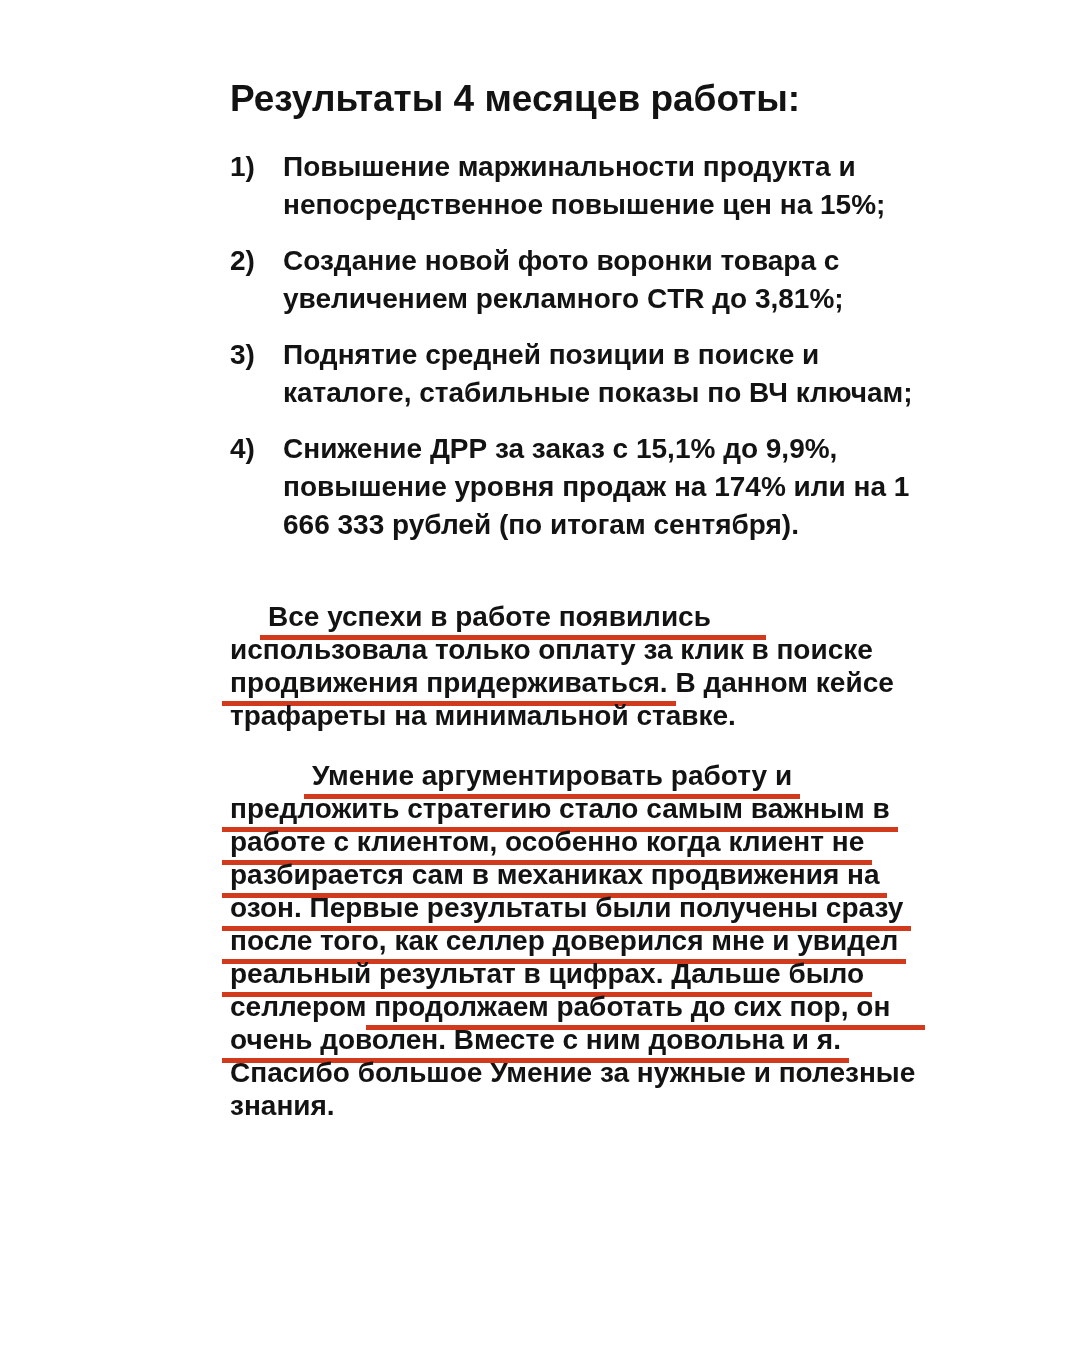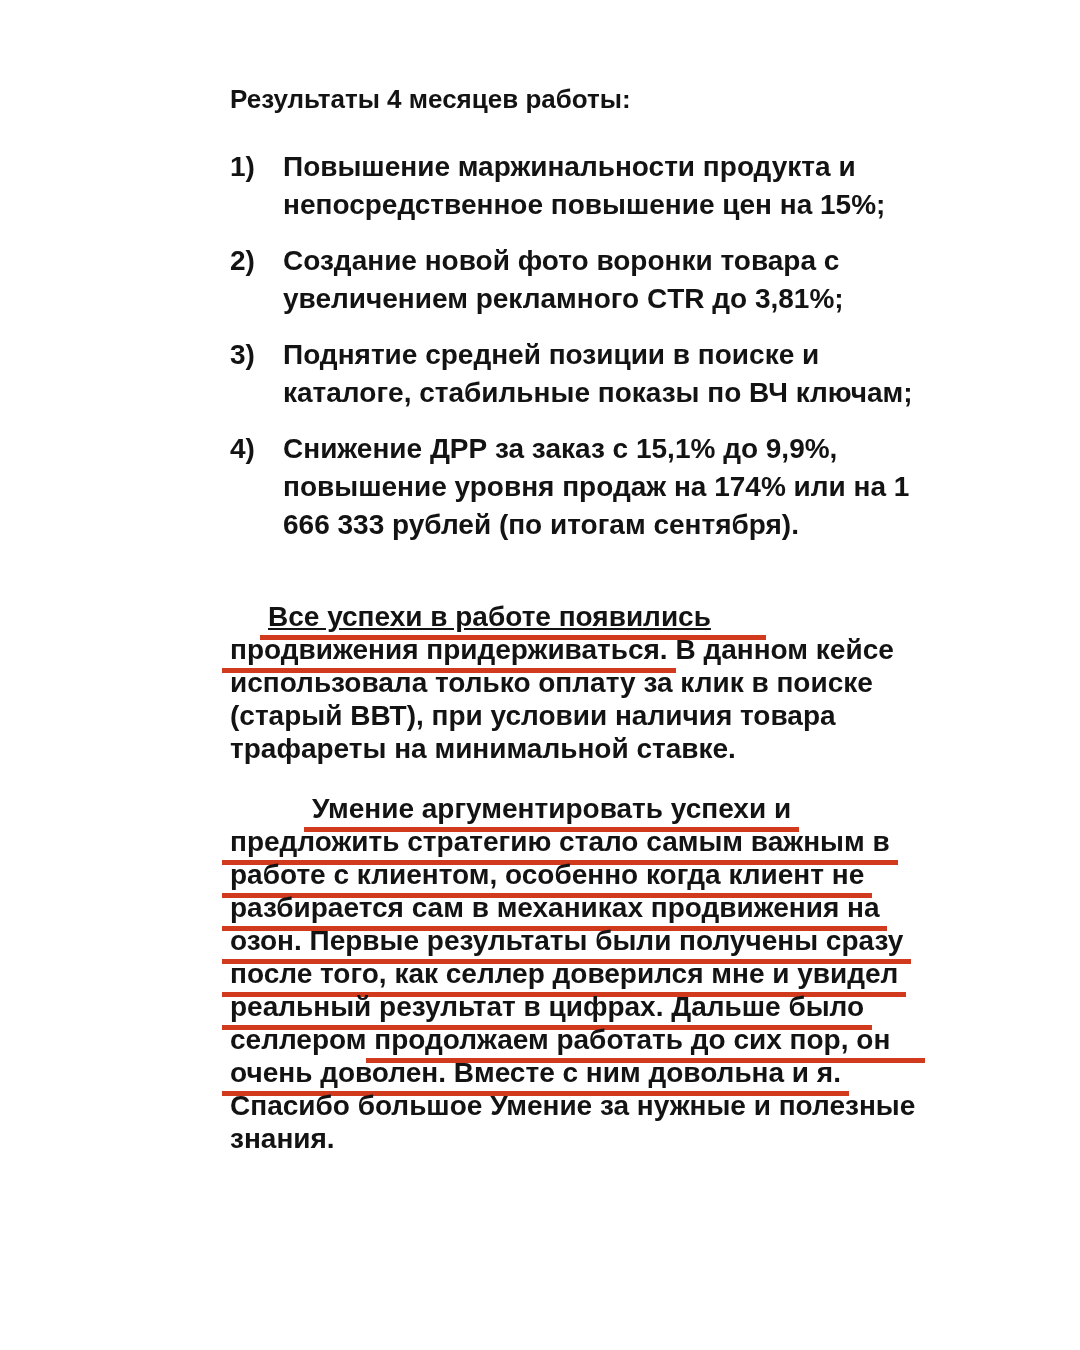--- a/index.html
+++ b/index.html
@@ -17,21 +17,21 @@
     color: #131313;
     overflow: hidden;
   }
   .content {
     position: absolute;
     left: 230px;
     top: 82px;
     width: 650px;
   }
   .title {
-    font-size: 26px;
+    font-size: 37px;
     line-height: 34px;
     margin: 0;
     white-space: nowrap;
   }
   .results-list {
     list-style: none;
     margin: 32px 0 0 0;
     padding: 0;
     font-size: 28px;
     line-height: 38px;
@@ -55,21 +55,21 @@
   .p1 { margin-top: 56px; }
   .p2 { margin-top: 27px; }
   .ind1 { padding-left: 38px; }
   .ind2 { padding-left: 82px; }
   
   .u {
     border-bottom: 5px solid #d23a1d;
     padding: 0 8px 3px 8px;
     margin: 0 -8px;
   }
-  .u-r-md { padding-right: 55px; margin-right: -55px; text-decoration: underline; }
+  .u-r-md { padding-right: 55px; margin-right: -55px; }
   .u-r-lg { padding-right: 100px; margin-right: -100px; }
   .u-r-sm { padding-right: 35px; margin-right: -35px; }
 </style>
 </head>
 <body>
 
 <div class="page">
   <div class="content">
 
     <h1 class="title">Результаты 4 месяцев работы:</h1>
@@ -93,28 +93,27 @@
       <li class="item">
         <span class="num">4)</span>
         <div class="pline">Снижение ДРР за заказ с 15,1% до 9,9%,</div>
         <div class="pline">повышение уровня продаж на 174% или на 1</div>
         <div class="pline">666 333 рублей (по итогам сентября).</div>
       </li>
     </ol>
 
     <div class="para p1">
       <div class="pline ind1"><span class="u u-r-md">Все успехи в работе появились</span></div>
+      <div class="pline"><span>использовала только оплату за клик в поиске</span></div>
       <div class="pline"><span class="u">продвижения придерживаться.</span><span> В данном кейсе</span></div>
-      <div class="pline"><span>использовала только оплату за клик в поиске</span></div>
-      <div class="pline"><span>(старый ВВТ), при условии наличия товара</span></div>
       <div class="pline"><span>трафареты на минимальной ставке.</span></div>
     </div>
 
     <div class="para p2">
-      <div class="pline ind2"><span class="u">Умение аргументировать успехи и</span></div>
+      <div class="pline ind2"><span class="u">Умение аргументировать работу и</span></div>
       <div class="pline"><span class="u">предложить стратегию стало самым важным в</span></div>
       <div class="pline"><span class="u">работе с клиентом, особенно когда клиент не</span></div>
       <div class="pline"><span class="u">разбирается сам в механиках продвижения на</span></div>
       <div class="pline"><span class="u">озон. Первые результаты были получены сразу</span></div>
       <div class="pline"><span class="u">после того, как селлер доверился мне и увидел</span></div>
       <div class="pline"><span class="u">реальный результат в цифрах. Дальше было</span></div>
       <div class="pline"><span>селлером </span><span class="u u-r-sm">продолжаем работать до сих пор, он</span></div>
       <div class="pline"><span class="u">очень доволен. Вместе с ним довольна и я.</span></div>
       <div class="pline"><span>Спасибо большое Умение за нужные и полезные</span></div>
       <div class="pline"><span>знания.</span></div>

